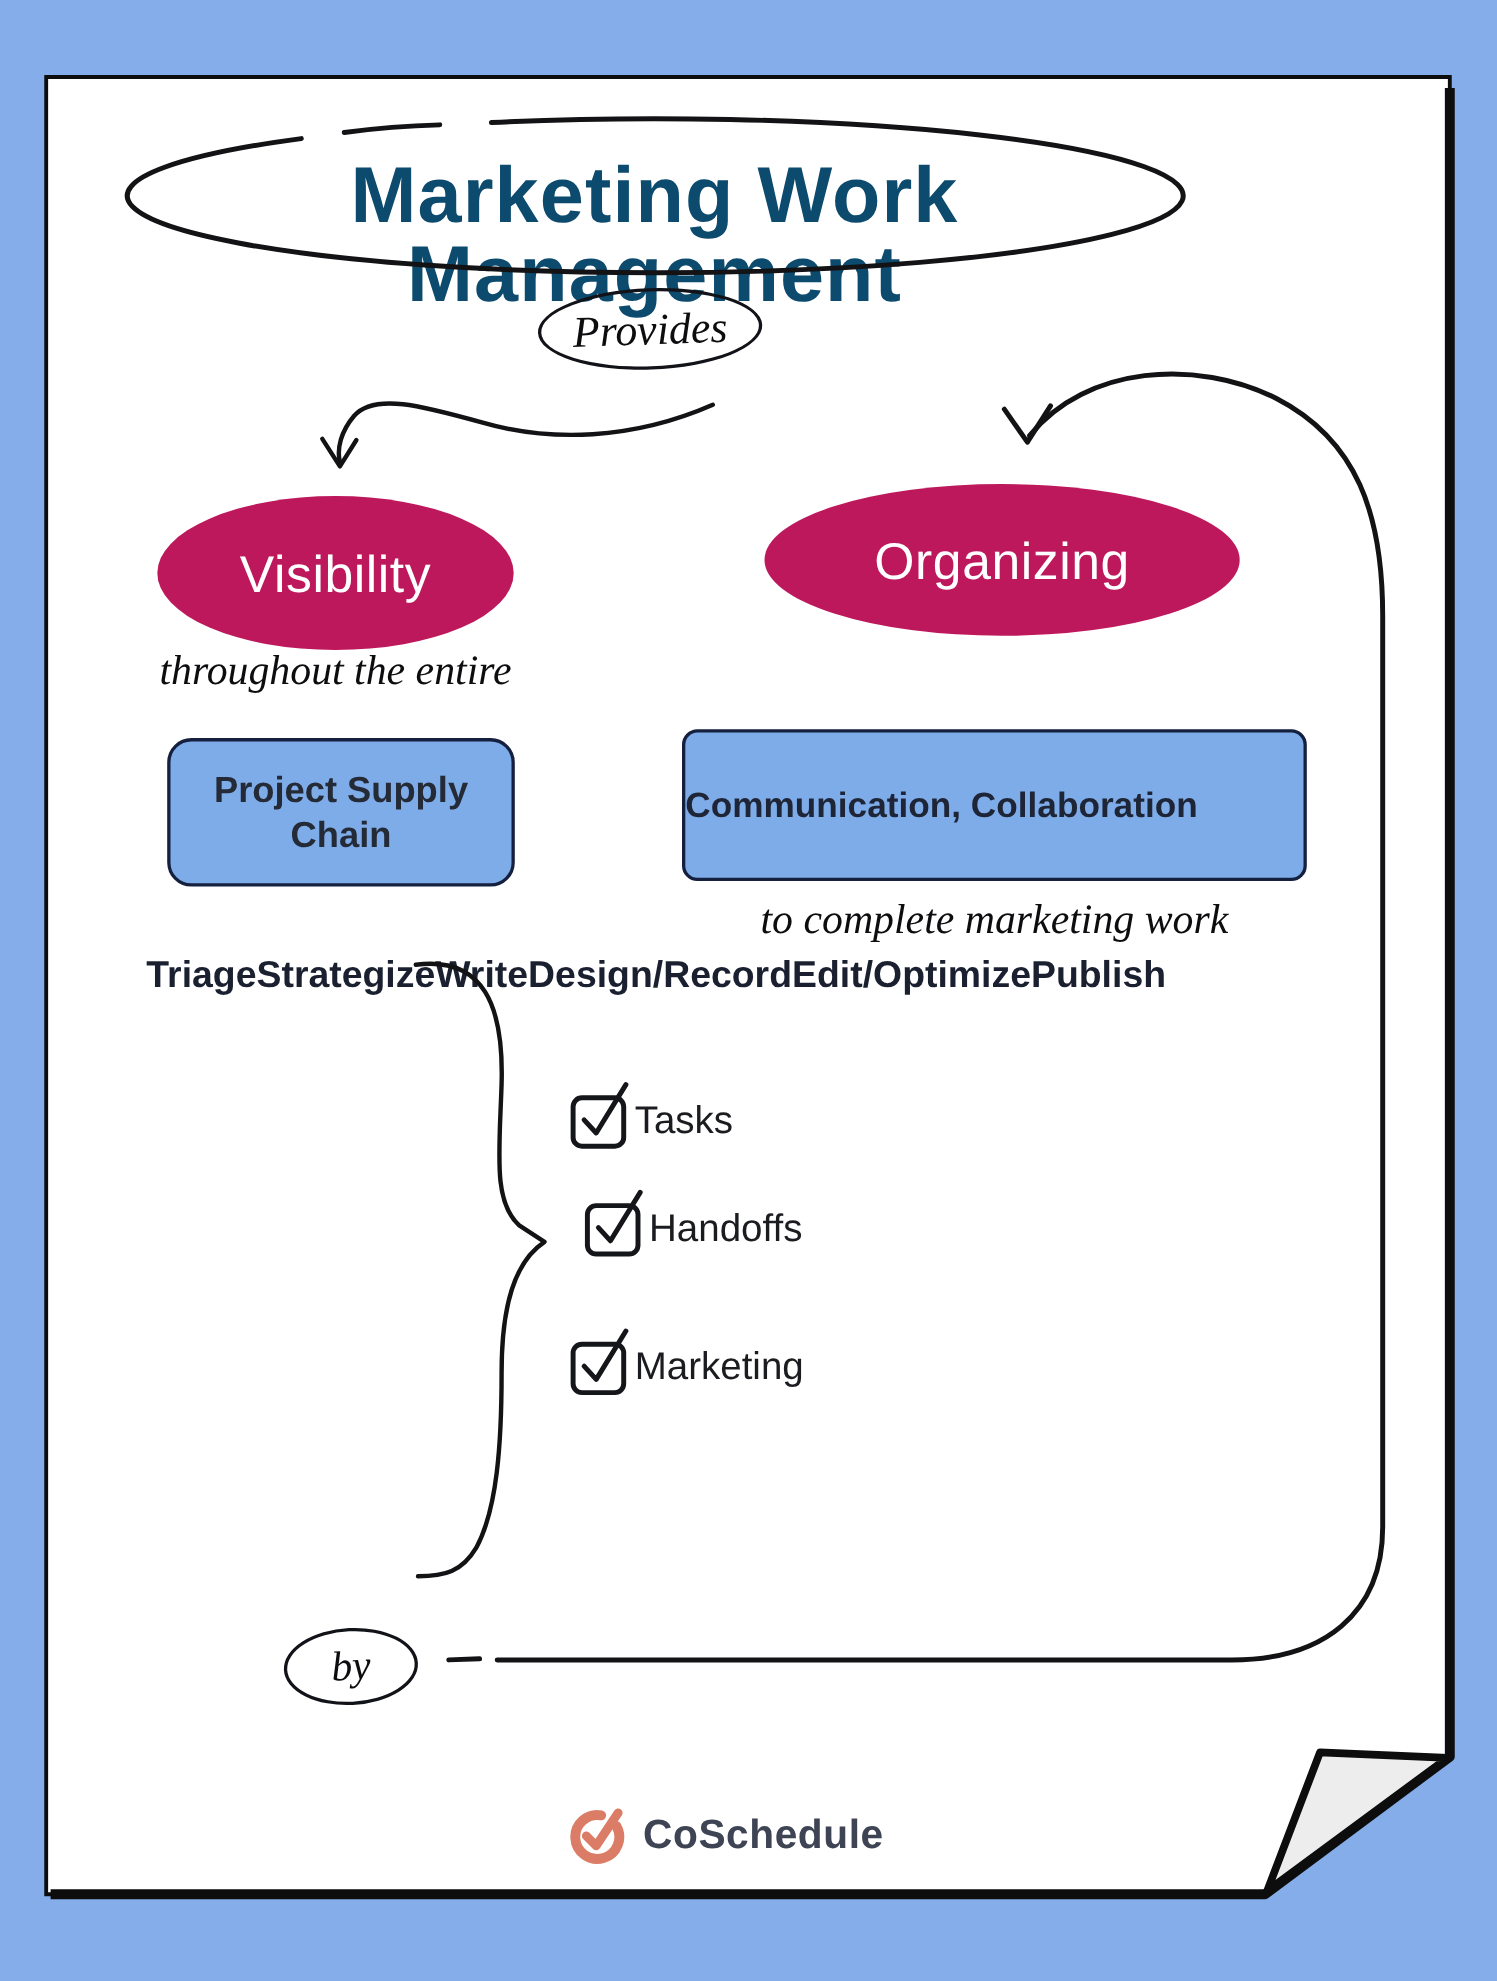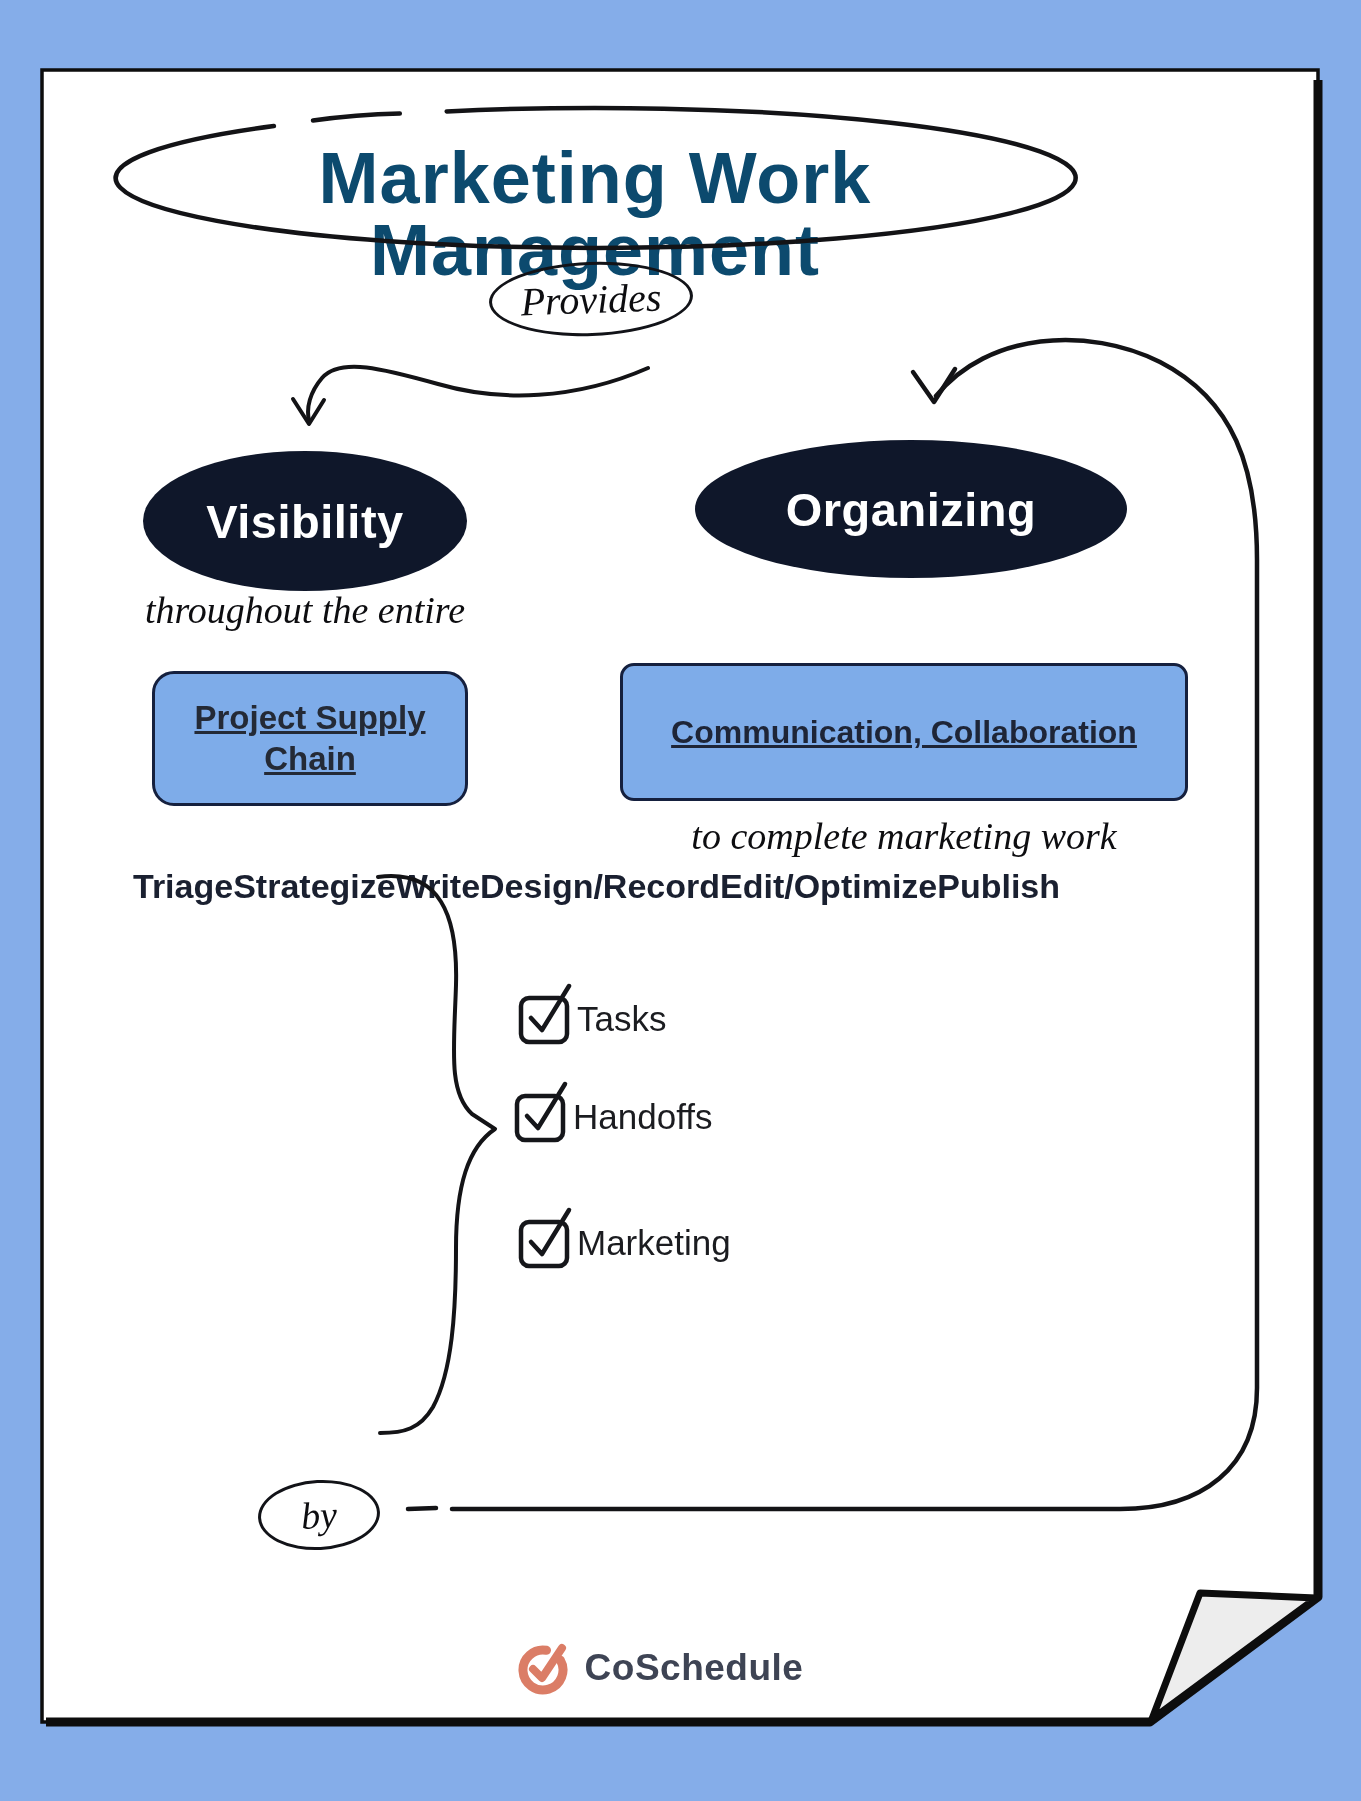--- a/index.html
+++ b/index.html
@@ -23,51 +23,51 @@
   }
   .oval-outline {
     border:3.5px solid #121318; border-radius:50%;
     display:flex; align-items:center; justify-content:center;
     background:transparent;
   }
   .provides { left:489px; top:262px; width:198px; height:68px; font-size:40px; transform:rotate(-2deg); }
   .by-oval  { left:258px; top:1480px; width:116px; height:64px; font-size:38px; transform:rotate(-3deg); }
 
   .ellipse-navy {
-    position:absolute; background:#0f172a; border-radius:50%;
+    position:absolute; background:#be185d; border-radius:50%;
     display:flex; align-items:center; justify-content:center;
-    color:#FFFFFF; font-weight:700; letter-spacing:0.5px;
+    color:#FFFFFF; font-weight:400; letter-spacing:0.5px;
   }
   .vis { left:143px; top:451px; width:324px; height:140px; font-size:47px; }
   .org { left:695px; top:440px; width:432px; height:138px; font-size:47px; }
 
   .sub-script { text-align:center; font-size:38px; }
   .sub-vis { left:135px; top:588px; width:340px; }
   .sub-org { left:620px; top:814px; width:568px; }
 
   .bluebox {
     position:absolute; background:#7EACE9; border:3px solid #15203E; border-radius:22px;
-    display:flex; align-items:center; justify-content:center; flex-direction:column;
-    text-align:center; font-weight:700; box-sizing:border-box;text-decoration:underline;
+    display:flex; align-items:flex-start; justify-content:center; flex-direction:column;
+    text-align:center; font-weight:700; box-sizing:border-box;
   }
   .psc  { left:152px; top:671px; width:316px; height:135px; font-size:33px; color:#242A36; line-height:1.22; padding:0 28px; }
   .comm { left:620px; top:663px; width:568px; height:138px; font-size:32px; color:#1E2537; line-height:1.32;border-radius:14px; }
 
   .flow {
     position:absolute; left:133px; top:854px; width:360px;
     display:flex; flex-direction:row; align-items:center;
   }
   .step { font-size:34px; font-weight:700; color:#1A2030; line-height:44px; white-space:nowrap; }
   .down-arrow { width:40px; height:48px; margin:8px 0; }
 
   .check-row { position:absolute; display:flex; align-items:center; }
   .check-row .cb { width:60px; height:66px; flex:0 0 auto; }
   .check-label { font-size:35px; color:#1B1C20; margin-top:12px; }
   .row-tasks      { left:517px; top:980px; }
-  .row-handoffs   { left:513px; top:1078px; }
+  .row-handoffs   { left:530px; top:1078px; }
   .row-milestones { left:517px; top:1204px; }
 
   .brand {
     position:absolute; left:0; top:1640px; width:1320px;
     display:flex; justify-content:center; align-items:center; gap:14px;
   }
   .brand-text { font-size:37px; font-weight:700; color:#3E4454; letter-spacing:0.5px; }
 </style>
 </head>
 <body>

